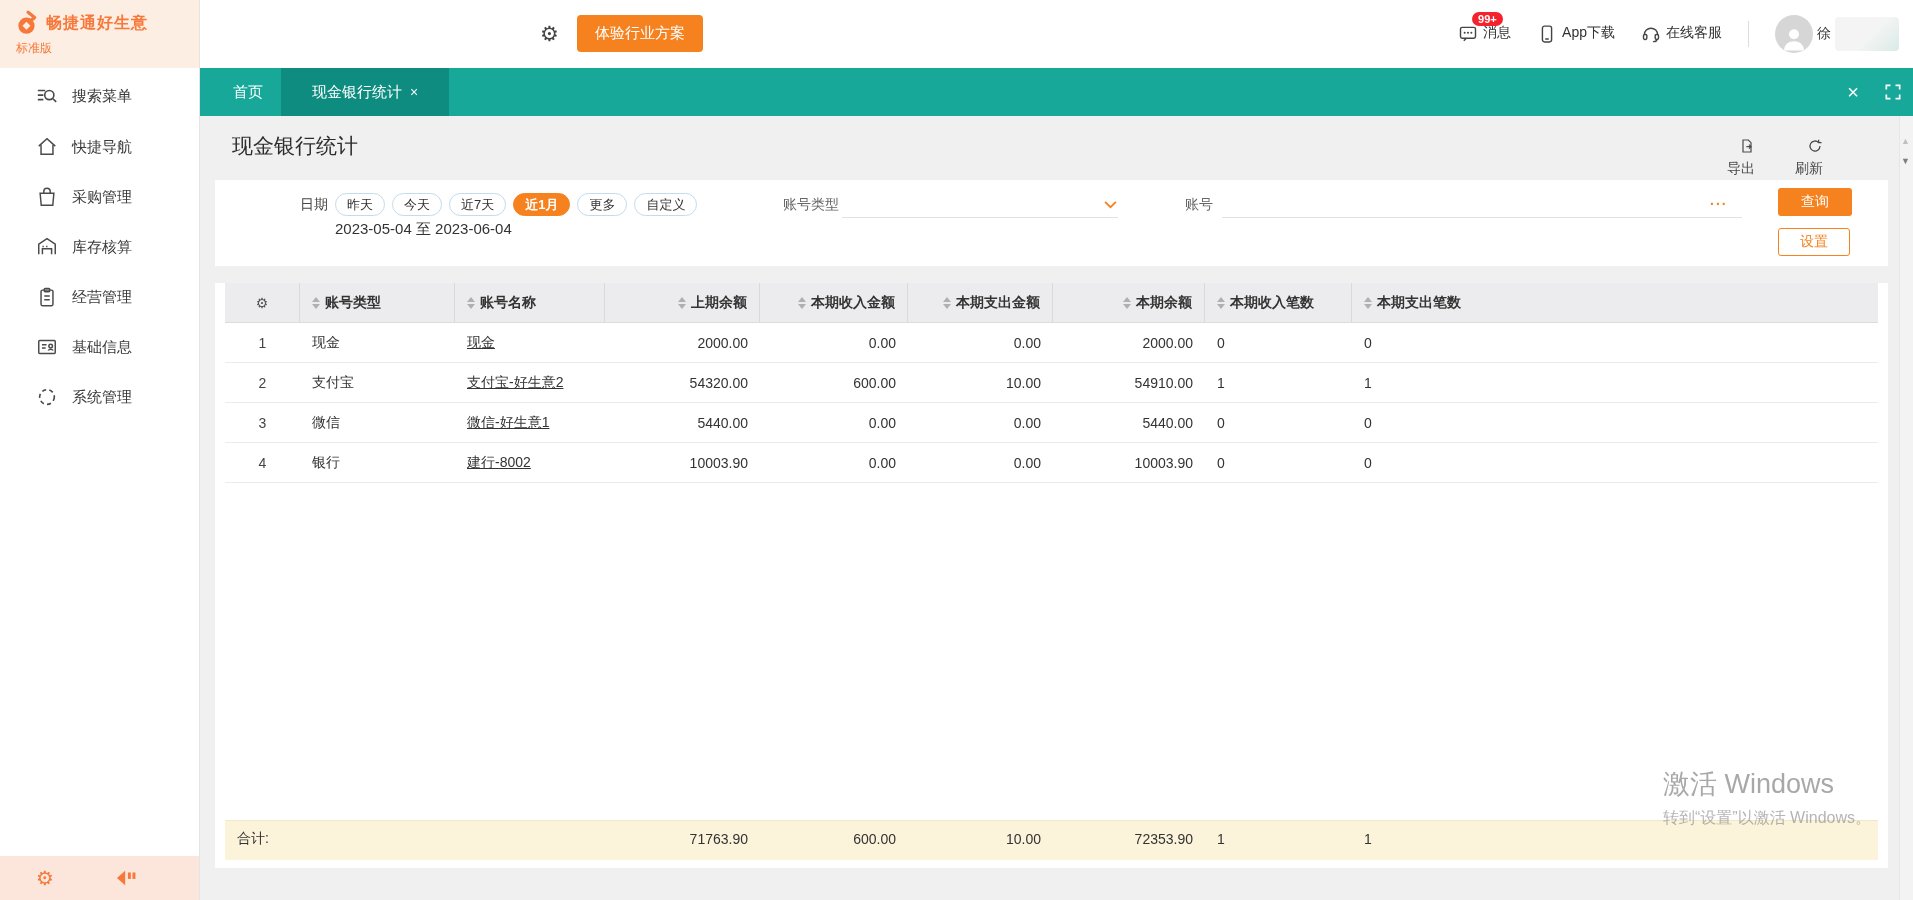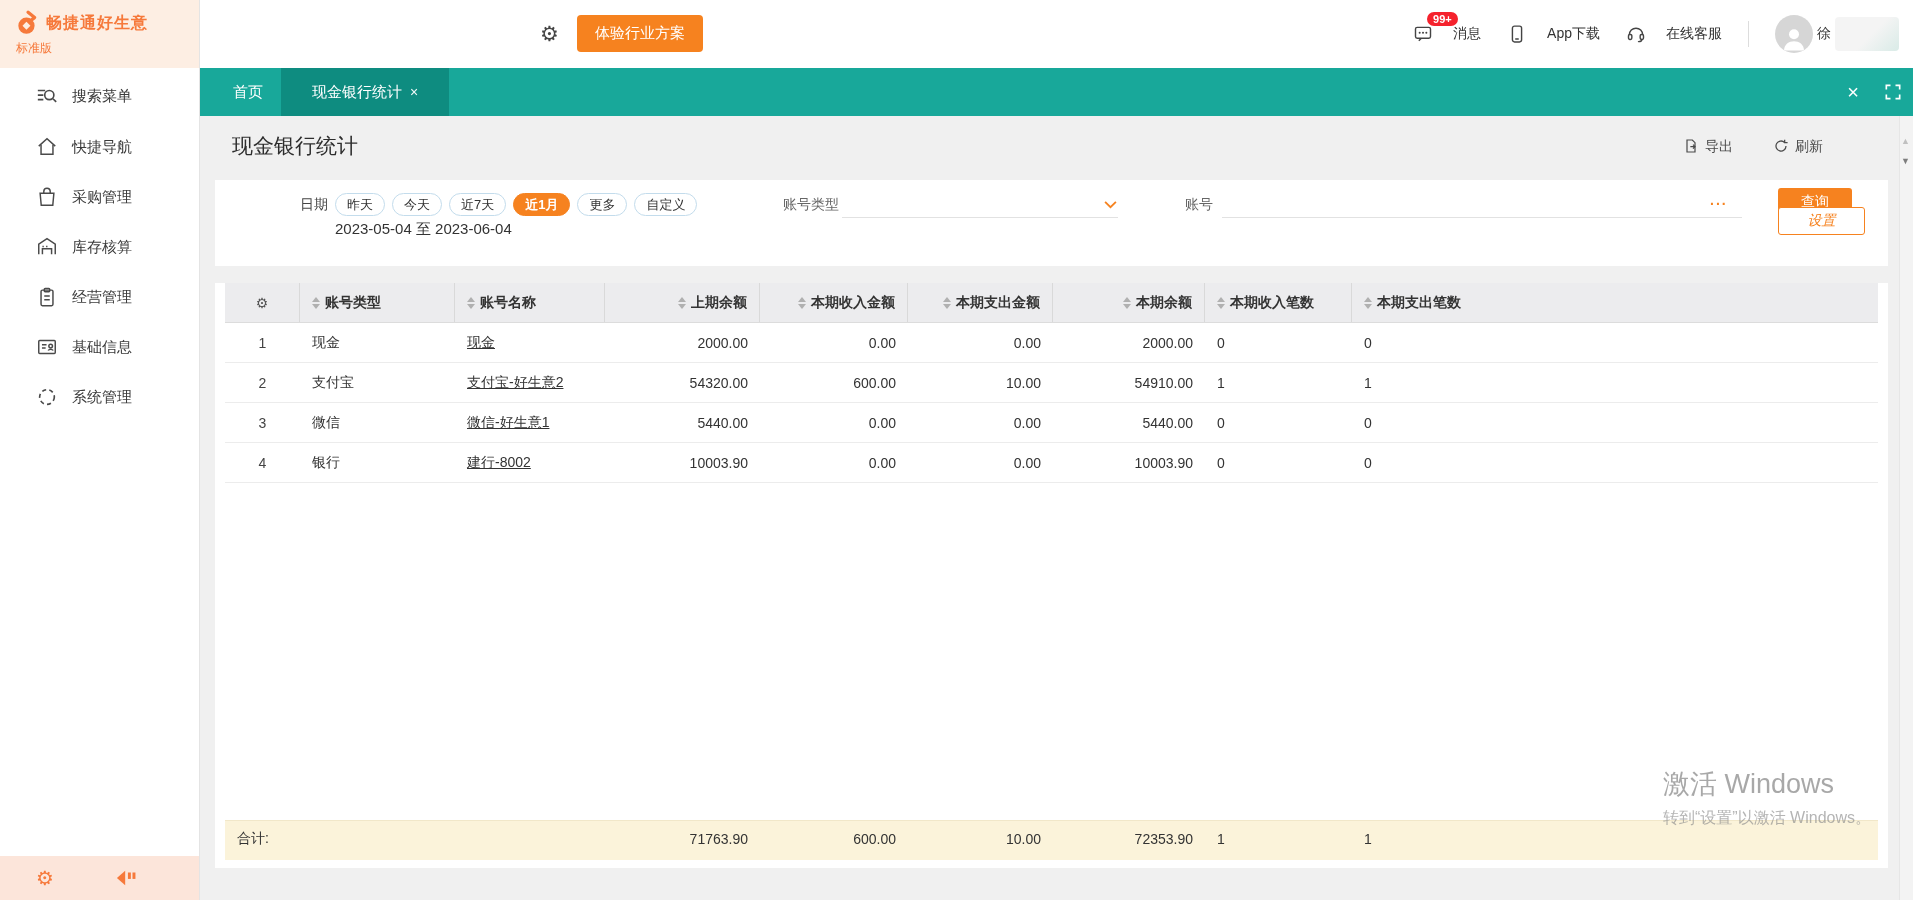--- a/index.html
+++ b/index.html
@@ -23,21 +23,21 @@
   .sidebar-foot .gear { margin-left:36px; color:#f6793b; font-size:20px; }
   .collapse-ic { margin-left:62px; display:flex; align-items:flex-start; gap:2px; color:#f6793b; }
 
   
   .topbar { position:absolute; left:200px; top:0; width:1713px; height:68px; background:#fff; display:flex; align-items:center; }
   .acct-select { position:absolute; left:20px; top:16px; width:305px; height:36px; border-bottom:1px solid #dcdcdc; display:flex; align-items:center; justify-content:space-between; cursor:pointer; }
   .acct-select .txt { font-size:15px; color:#333; }
   .top-gear { position:absolute; left:340px; top:22px; font-size:21px; color:#454545; cursor:pointer; }
   .cta-btn { position:absolute; left:377px; top:15px; height:37px; padding:0 18px; background:#f6821f; color:#fff; border:none; border-radius:4px; font-size:15px; cursor:pointer; }
   .top-right { position:absolute; right:14px; top:0; height:68px; display:flex; align-items:center; gap:26px; }
-  .tr-item { display:flex; align-items:center; gap:20px; color:#333; font-size:14px; cursor:pointer; position:relative; }
+  .tr-item { display:flex; align-items:flex-start; gap:5px; color:#333; font-size:14px; cursor:pointer; position:relative; }
   .tr-item .ticon { width:20px; height:20px; color:#444; }
   .badge { position:absolute; top:-12px; left:14px; background:#f5222d; color:#fff; font-size:11px; border-radius:9px; padding:1px 6px; font-weight:bold; }
   .vdiv { width:1px; height:26px; background:#ddd; }
   .avatar { width:38px; height:38px; border-radius:50%; background:#d6d6d6; display:flex; align-items:flex-end; justify-content:center; overflow:hidden; }
   .user-wrap { display:flex; align-items:center; gap:4px; }
   .blurred-name { width:64px; height:34px; border-radius:4px; background:linear-gradient(135deg,#f4f4f4 55%,#d9ebe7 100%); }
 
   
   .tabbar { position:absolute; left:200px; top:68px; width:1713px; height:48px; background:#18a89a; }
   .tab { position:absolute; top:0; height:48px; display:flex; align-items:center; justify-content:center; color:#fff; font-size:15px; cursor:pointer; }
@@ -45,37 +45,37 @@
   .tab.active { left:81px; width:168px; background:#0e8c80; gap:8px; }
   .tab .close { font-size:14px; opacity:.95; }
   .tabbar-actions { position:absolute; right:10px; top:0; height:48px; display:flex; align-items:center; gap:14px; color:#fff; }
   .tabbar-actions .tb-close { font-size:20px; width:32px; text-align:center; cursor:pointer; }
   .tabbar-actions .tb-expand { width:20px; height:20px; cursor:pointer; }
 
   
   .content { position:absolute; left:200px; top:116px; width:1713px; height:784px; background:#f0f0f0; }
   .page-title { position:absolute; left:32px; top:16px; font-size:21px; color:#2d2d2d; }
   .ph-actions { position:absolute; right:90px; top:22px; display:flex; gap:40px; color:#4a4a4a; font-size:14px; }
-  .ph-actions .act { display:flex; align-items:flex-start; gap:6px; cursor:pointer; }
+  .ph-actions .act { display:flex; align-items:flex-end; gap:6px; cursor:pointer;flex-direction:column; }
   .ph-actions .aicon { width:16px; height:16px; color:#4a4a4a; }
   .scrolltrack { position:absolute; right:0; top:0; width:14px; height:784px; background:#f3f3f3; border-left:1px solid #e6e6e6; }
   .scroll-up { position:absolute; right:3px; top:20px; font-size:9px; color:#c0c0c0; }
   .scroll-down { position:absolute; right:3px; top:40px; font-size:9px; color:#7d7d7d; }
 
   
   .filter-card { position:absolute; left:15px; top:64px; width:1673px; height:86px; background:#fff; }
   .f-label { position:absolute; font-size:14px; color:#454545; }
   .pills { position:absolute; left:120px; top:13px; display:flex; gap:7px; }
   .pill { height:23px; line-height:21px; padding:0 11px; border:1px solid #c3dcec; border-radius:12px; font-size:13px; color:#333; background:#fff; cursor:pointer; white-space:nowrap; }
   .pill.active { background:#f6821f; border-color:#f6821f; color:#fff; font-weight:bold; }
   .date-range { position:absolute; left:120px; top:40px; font-size:15px; color:#333; }
   .u-select { position:absolute; height:26px; border-bottom:1px solid #e2e2e2; display:flex; align-items:center; justify-content:flex-end; cursor:pointer; }
   .ellipsis { position:absolute; color:#f6821f; font-weight:bold; letter-spacing:2px; font-size:14px; cursor:pointer; }
   .btn-query { position:absolute; left:1563px; top:8px; width:74px; height:28px; background:#f6821f; color:#fff; border:none; border-radius:3px; font-size:14px; cursor:pointer; }
-  .btn-setting { position:absolute; left:1563px; top:27px; width:87px; height:28px; background:#fff; color:#f6821f; border:1px solid #f6821f; border-radius:3px; font-size:14px; cursor:pointer;font-style:italic; }
+  .btn-setting { position:absolute; left:1563px; top:48px; width:72px; height:28px; background:#fff; color:#f6821f; border:1px solid #f6821f; border-radius:3px; font-size:14px; cursor:pointer; }
 
   
   .table-card { position:absolute; left:15px; top:167px; width:1673px; height:585px; background:#fff; padding:0 10px; }
   .tgrid { display:grid; grid-template-columns:75px 155px 150px 155px 148px 145px 152px 147px 1fr; }
   .thead { background:#ececee; height:40px; border-bottom:1px solid #dcdcdc; }
   .th { display:flex; align-items:center; font-weight:bold; font-size:14px; color:#333; border-right:1px solid #d9d9d9; padding:0 12px; gap:5px; }
   .th:last-child { border-right:none; }
   .th.c-gear { justify-content:center; color:#555; }
   .th.num { justify-content:flex-end; }
   .sort { display:inline-flex; flex-direction:column; gap:2px; }

